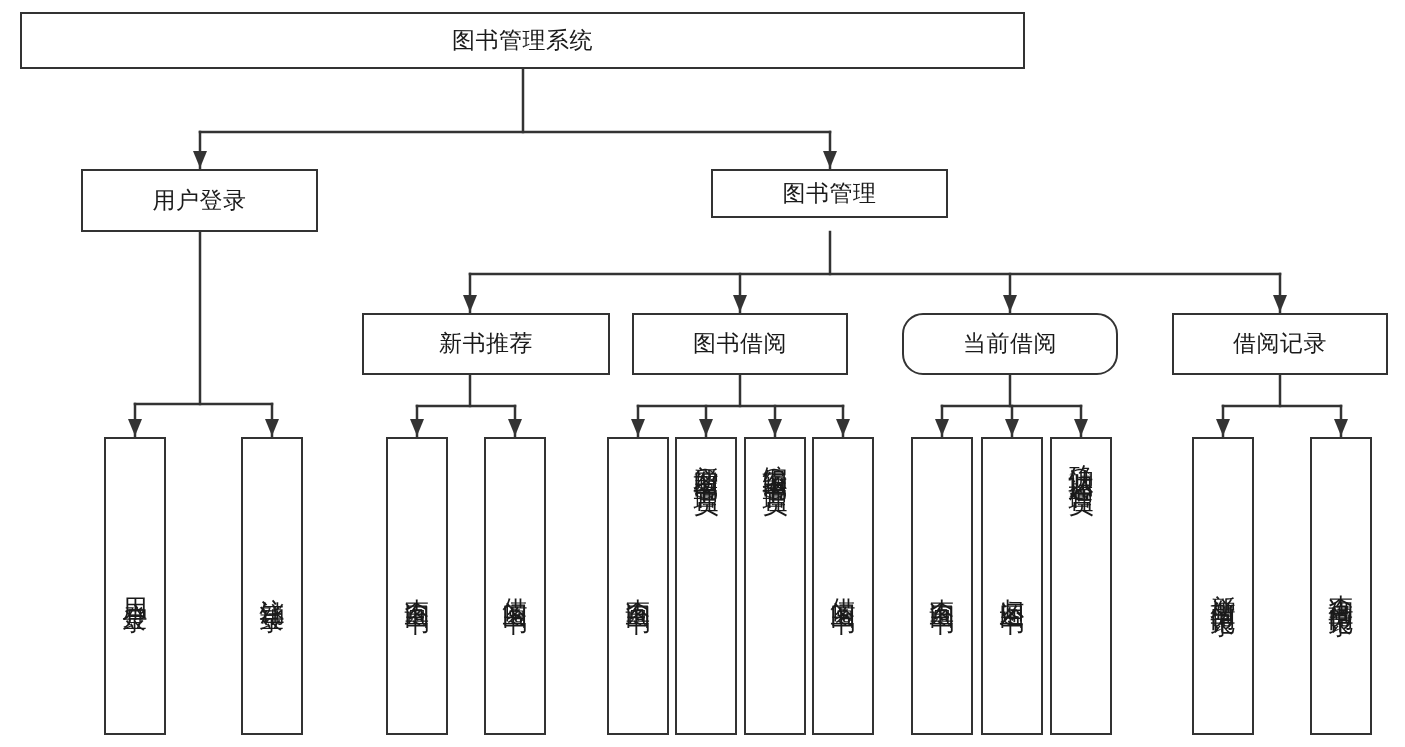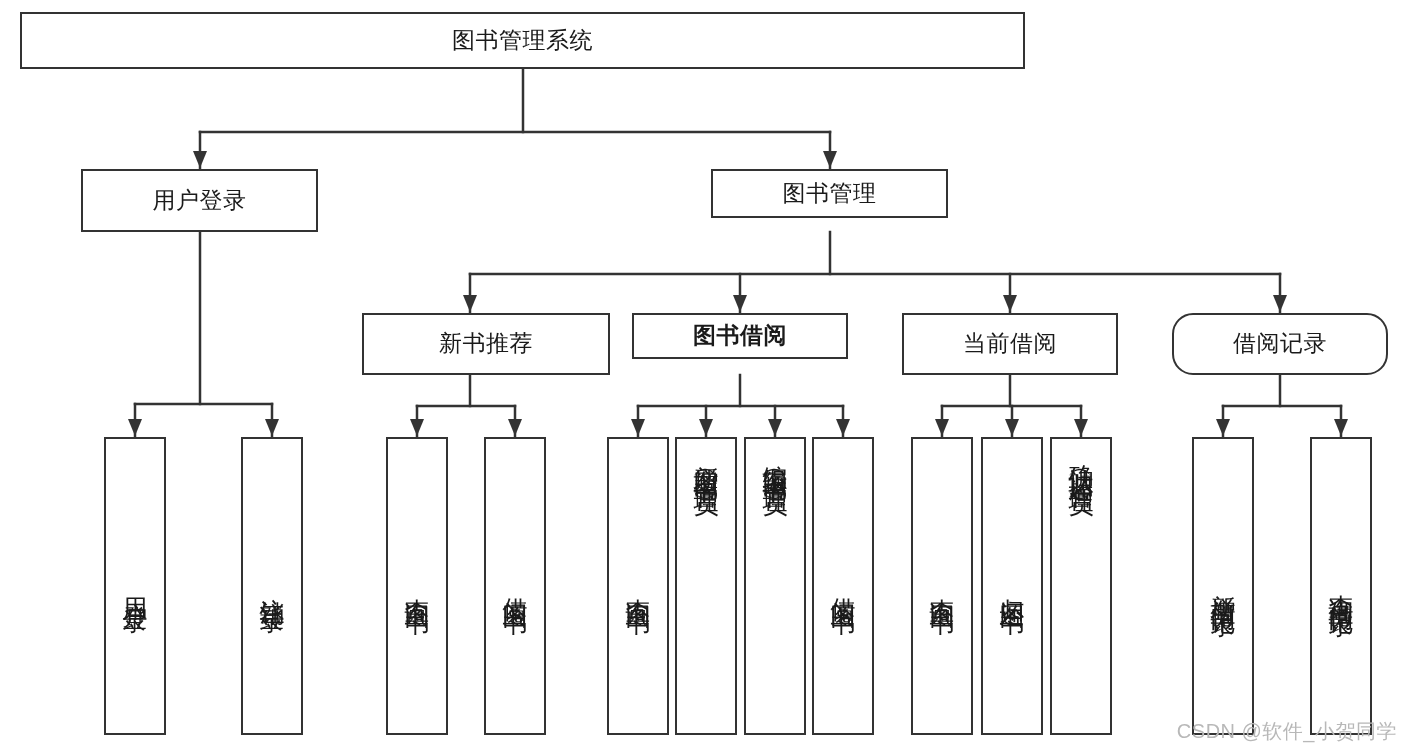--- a/index.html
+++ b/index.html
@@ -125,27 +125,27 @@
       </div>
       <div class="node h-node" style="left: 81px; top: 169px; width: 237px; height: 63px;">
         <span class="lbl">用户登录</span>
       </div>
       <div class="node h-node" style="left: 711px; top: 169px; width: 237px; height: 49px;">
         <span class="lbl">图书管理</span>
       </div>
       <div class="node h-node" style="left: 362px; top: 313px; width: 248px; height: 62px;">
         <span class="lbl">新书推荐</span>
       </div>
-      <div class="node h-node" style="left: 632px; top: 313px; width: 216px; height: 46px; font-weight: bold;">
+      <div class="node h-node" style="left: 632px; top: 313px; width: 216px; height: 62px;">
         <span class="lbl">图书借阅</span>
       </div>
-      <div class="node h-node" style="left: 902px; top: 313px; width: 216px; height: 62px;">
+      <div class="node h-node" style="left: 902px; top: 313px; width: 216px; height: 62px; border-radius: 21px;">
         <span class="lbl">当前借阅</span>
       </div>
-      <div class="node h-node" style="left: 1172px; top: 313px; width: 216px; height: 62px; border-radius: 21px;">
+      <div class="node h-node" style="left: 1172px; top: 313px; width: 216px; height: 62px;">
         <span class="lbl">借阅记录</span>
       </div>
       <div class="node v-node center" style="left: 104px; top: 437px; width: 62px; height: 298px;">
         <span class="lbl">用户登录</span>
       </div>
       <div class="node v-node center" style="left: 241px; top: 437px; width: 62px; height: 298px;">
         <span class="lbl">注销登录</span>
       </div>
       <div class="node v-node center" style="left: 386px; top: 437px; width: 62px; height: 298px;">
         <span class="lbl">查询图书</span>
@@ -174,14 +174,13 @@
       <div class="node v-node" style="left: 1050px; top: 437px; width: 62px; height: 298px;">
         <span class="lbl">确认归还（管理员）</span>
       </div>
       <div class="node v-node center" style="left: 1192px; top: 437px; width: 62px; height: 298px;">
         <span class="lbl">新增借阅记录</span>
       </div>
       <div class="node v-node center" style="left: 1310px; top: 437px; width: 62px; height: 298px;">
         <span class="lbl">查询借阅记录</span>
       </div>
     </div>
-  <div class="watermark">CSDN @软件_小贺同学</div>
 </div>
 
 </body></html>

